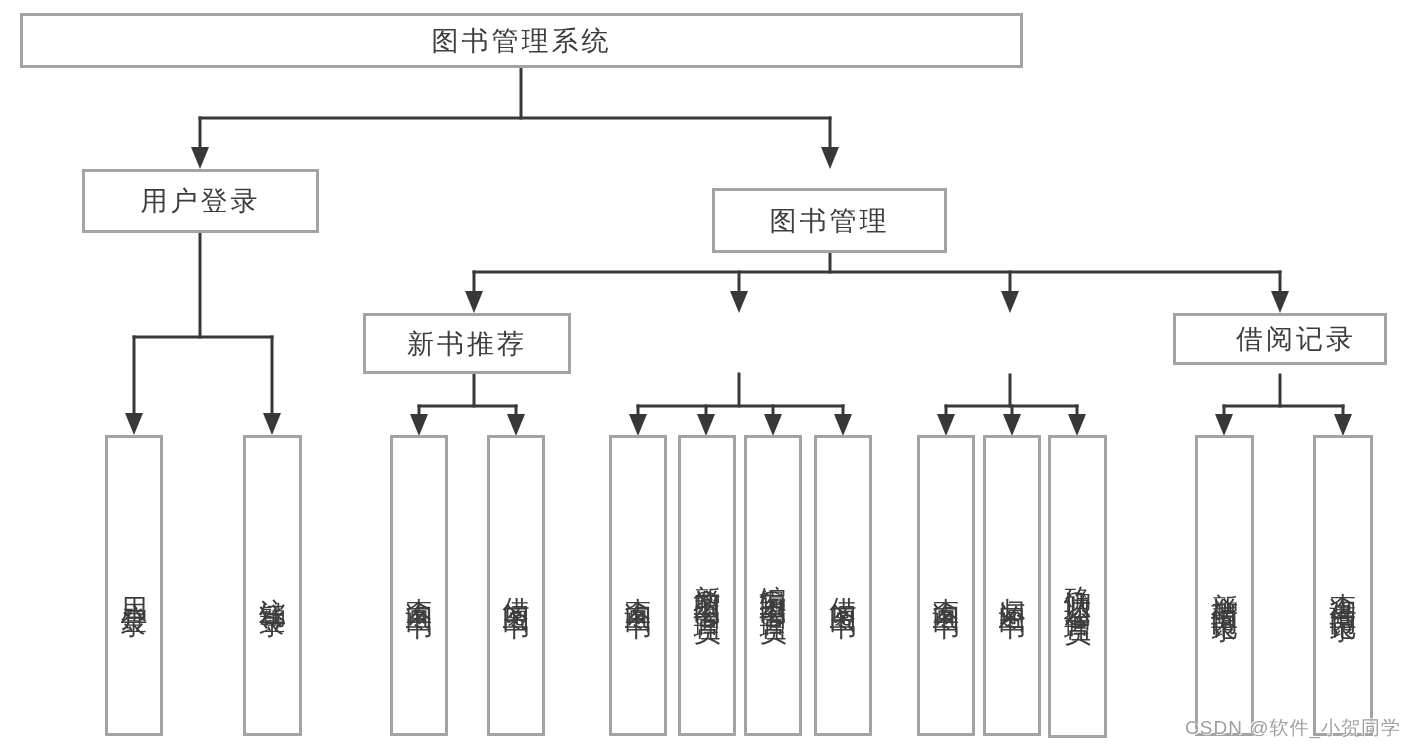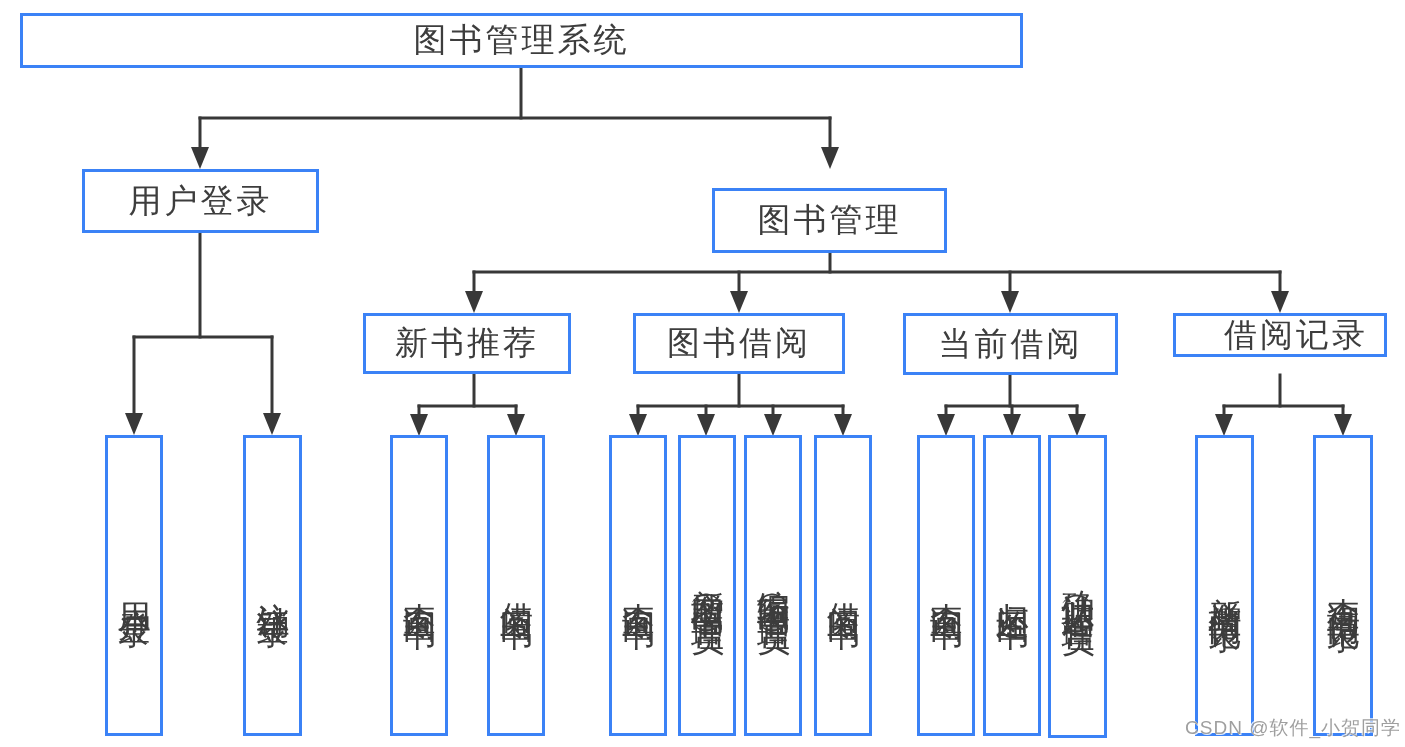--- a/index.html
+++ b/index.html
@@ -12,45 +12,45 @@
     overflow: hidden;
   }
   svg.connectors {
     position: absolute;
     left: 0; top: 0;
     width: 1405px; height: 747px;
   }
   .node {
     position: absolute;
     box-sizing: border-box;
-    border: 3px solid #3b82f6;
+    border: 3px solid #a3a3a3;
     background: #ffffff;
     color: #3d3d3d;
-    font-size: 33px;
+    font-size: 27px;
     letter-spacing: 3px;
     display: flex;
     align-items: center;
     justify-content: center;
     white-space: nowrap;
     z-index: 2;
   }
   .vert {
     writing-mode: vertical-rl;
     text-orientation: mixed;
     letter-spacing: 5px;
     white-space: normal;
   }
   
   .n-root            { left: 20px;   top: 13px;  width: 1003px; height: 55px; }
   .n-user-login      { left: 82px;   top: 169px; width: 237px;  height: 64px; }
   .n-book-mgmt       { left: 712px;  top: 169px; width: 235px;  height: 65px; margin-top: 19px; }
   .n-new-rec         { left: 363px;  top: 313px; width: 208px;  height: 61px; }
   .n-book-borrow     { left: 633px;  top: 313px; width: 212px;  height: 61px; }
   .n-cur-borrow      { left: 903px;  top: 313px; width: 215px;  height: 62px; }
-  .n-borrow-rec      { left: 1173px; top: 313px; width: 214px;  height: 44px; padding-left: 32px; }
+  .n-borrow-rec      { left: 1173px; top: 313px; width: 214px;  height: 52px; padding-left: 32px; }
   .l-user-login      { left: 105px;  top: 435px; width: 58px;   height: 301px; }
   .l-logout          { left: 243px;  top: 435px; width: 59px;   height: 301px; }
   .l-nr-query        { left: 390px;  top: 435px; width: 58px;   height: 301px; }
   .l-nr-borrow       { left: 487px;  top: 435px; width: 58px;   height: 301px; }
   .l-bb-query        { left: 609px;  top: 435px; width: 58px;   height: 301px; }
   .l-bb-add          { left: 678px;  top: 435px; width: 58px;   height: 301px; }
   .l-bb-edit         { left: 744px;  top: 435px; width: 58px;   height: 301px; }
   .l-bb-borrow       { left: 814px;  top: 435px; width: 58px;   height: 301px; }
   .l-cb-query        { left: 917px;  top: 435px; width: 58px;   height: 301px; }
   .l-cb-return       { left: 983px;  top: 435px; width: 58px;   height: 301px; }
@@ -138,22 +138,20 @@
       <polygon points="1334,414 1352,414 1343,436"></polygon>
     </g>
   </svg>
 
   <div class="node n-root">图书管理系统</div>
 
   <div class="node n-user-login">用户登录</div>
   <div class="node n-book-mgmt">图书管理</div>
 
   <div class="node n-new-rec">新书推荐</div>
-  <div class="node n-book-borrow">图书借阅</div>
-  <div class="node n-cur-borrow">当前借阅</div>
   <div class="node n-borrow-rec">借阅记录</div>
 
   <div class="node vert l-user-login">用户登录</div>
   <div class="node vert l-logout">注销登录</div>
 
   <div class="node vert l-nr-query">查询图书</div>
   <div class="node vert l-nr-borrow">借阅图书</div>
 
   <div class="node vert l-bb-query">查询图书</div>
   <div class="node vert l-bb-add">新增图书（管理员）</div>

